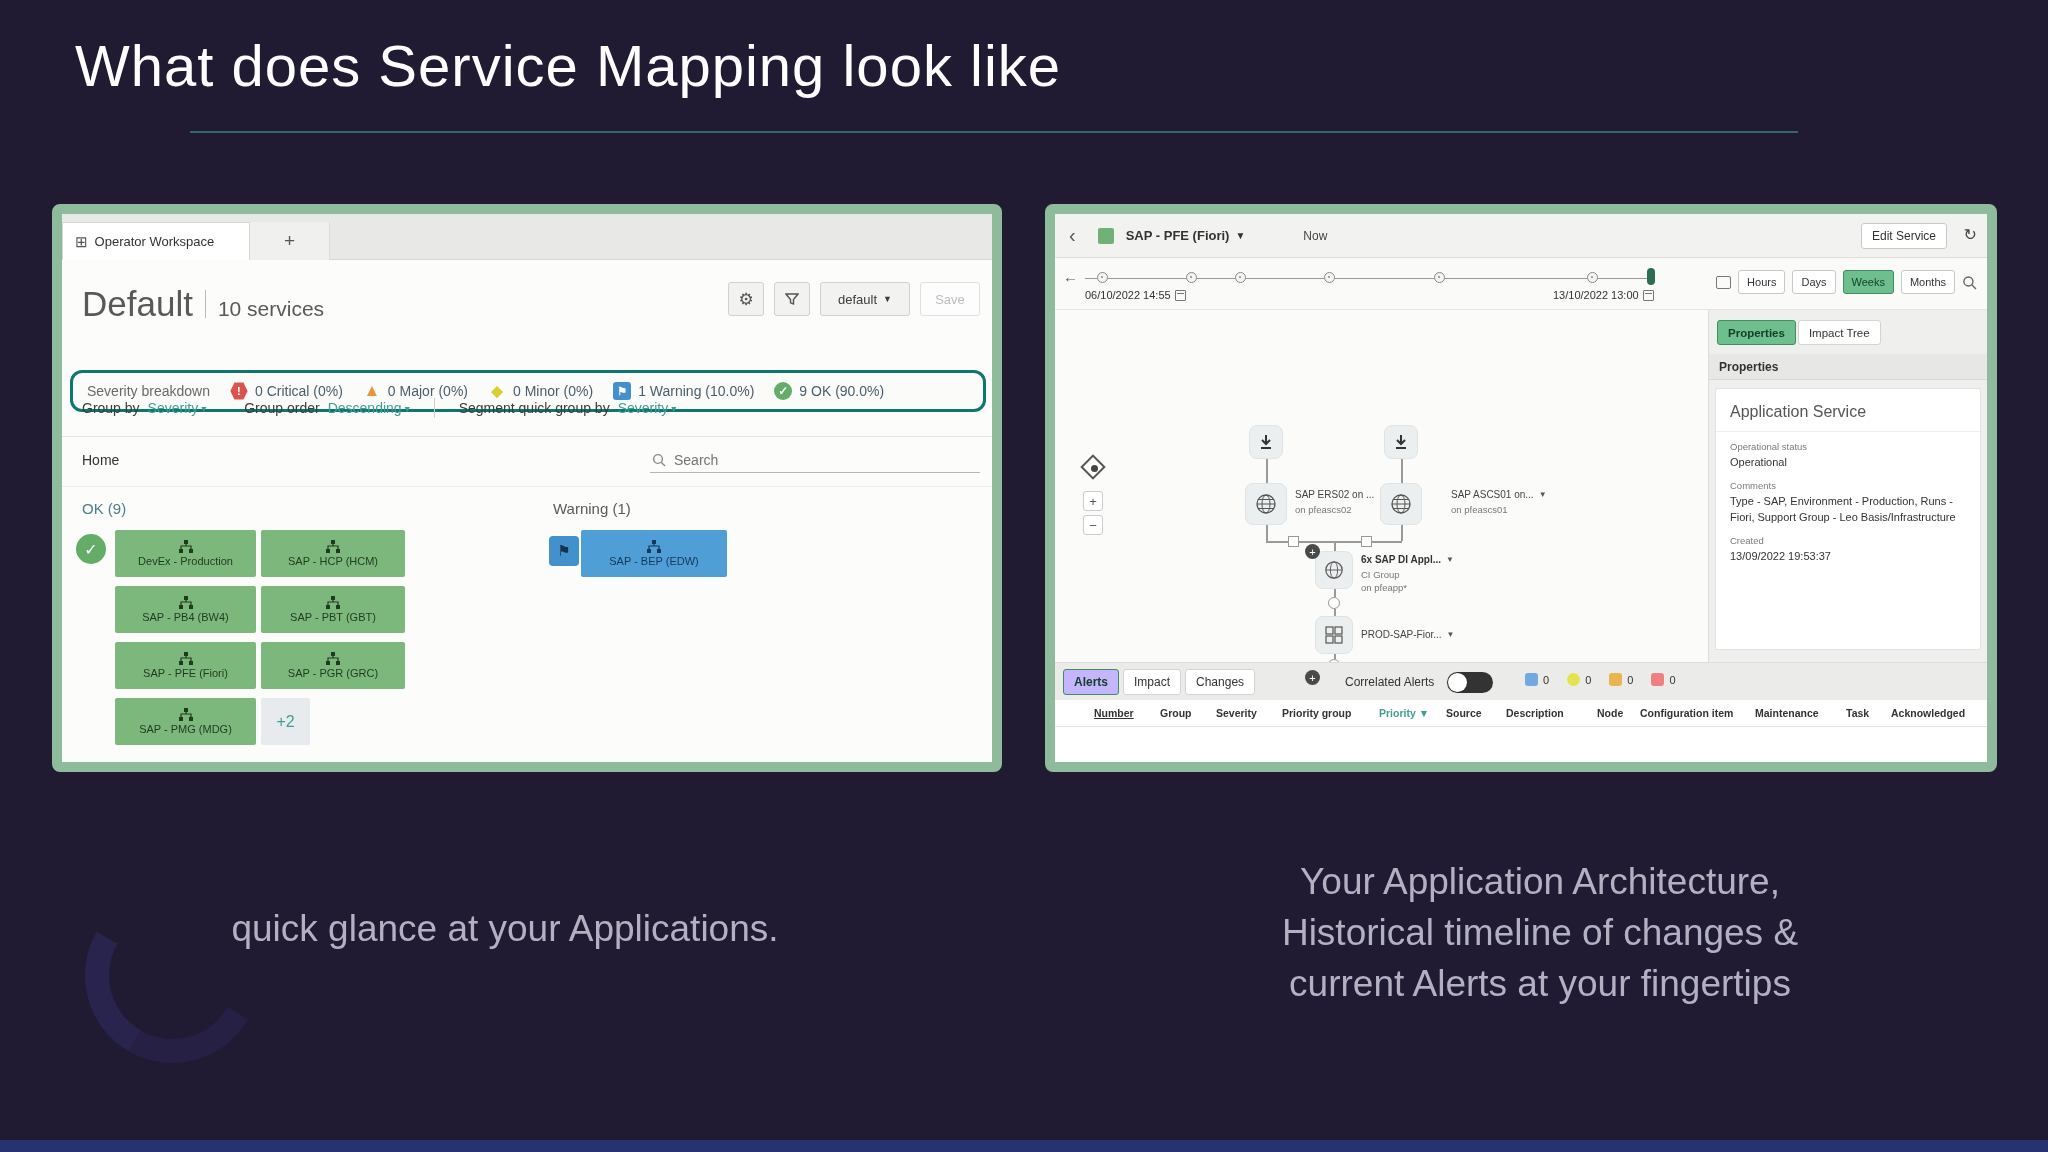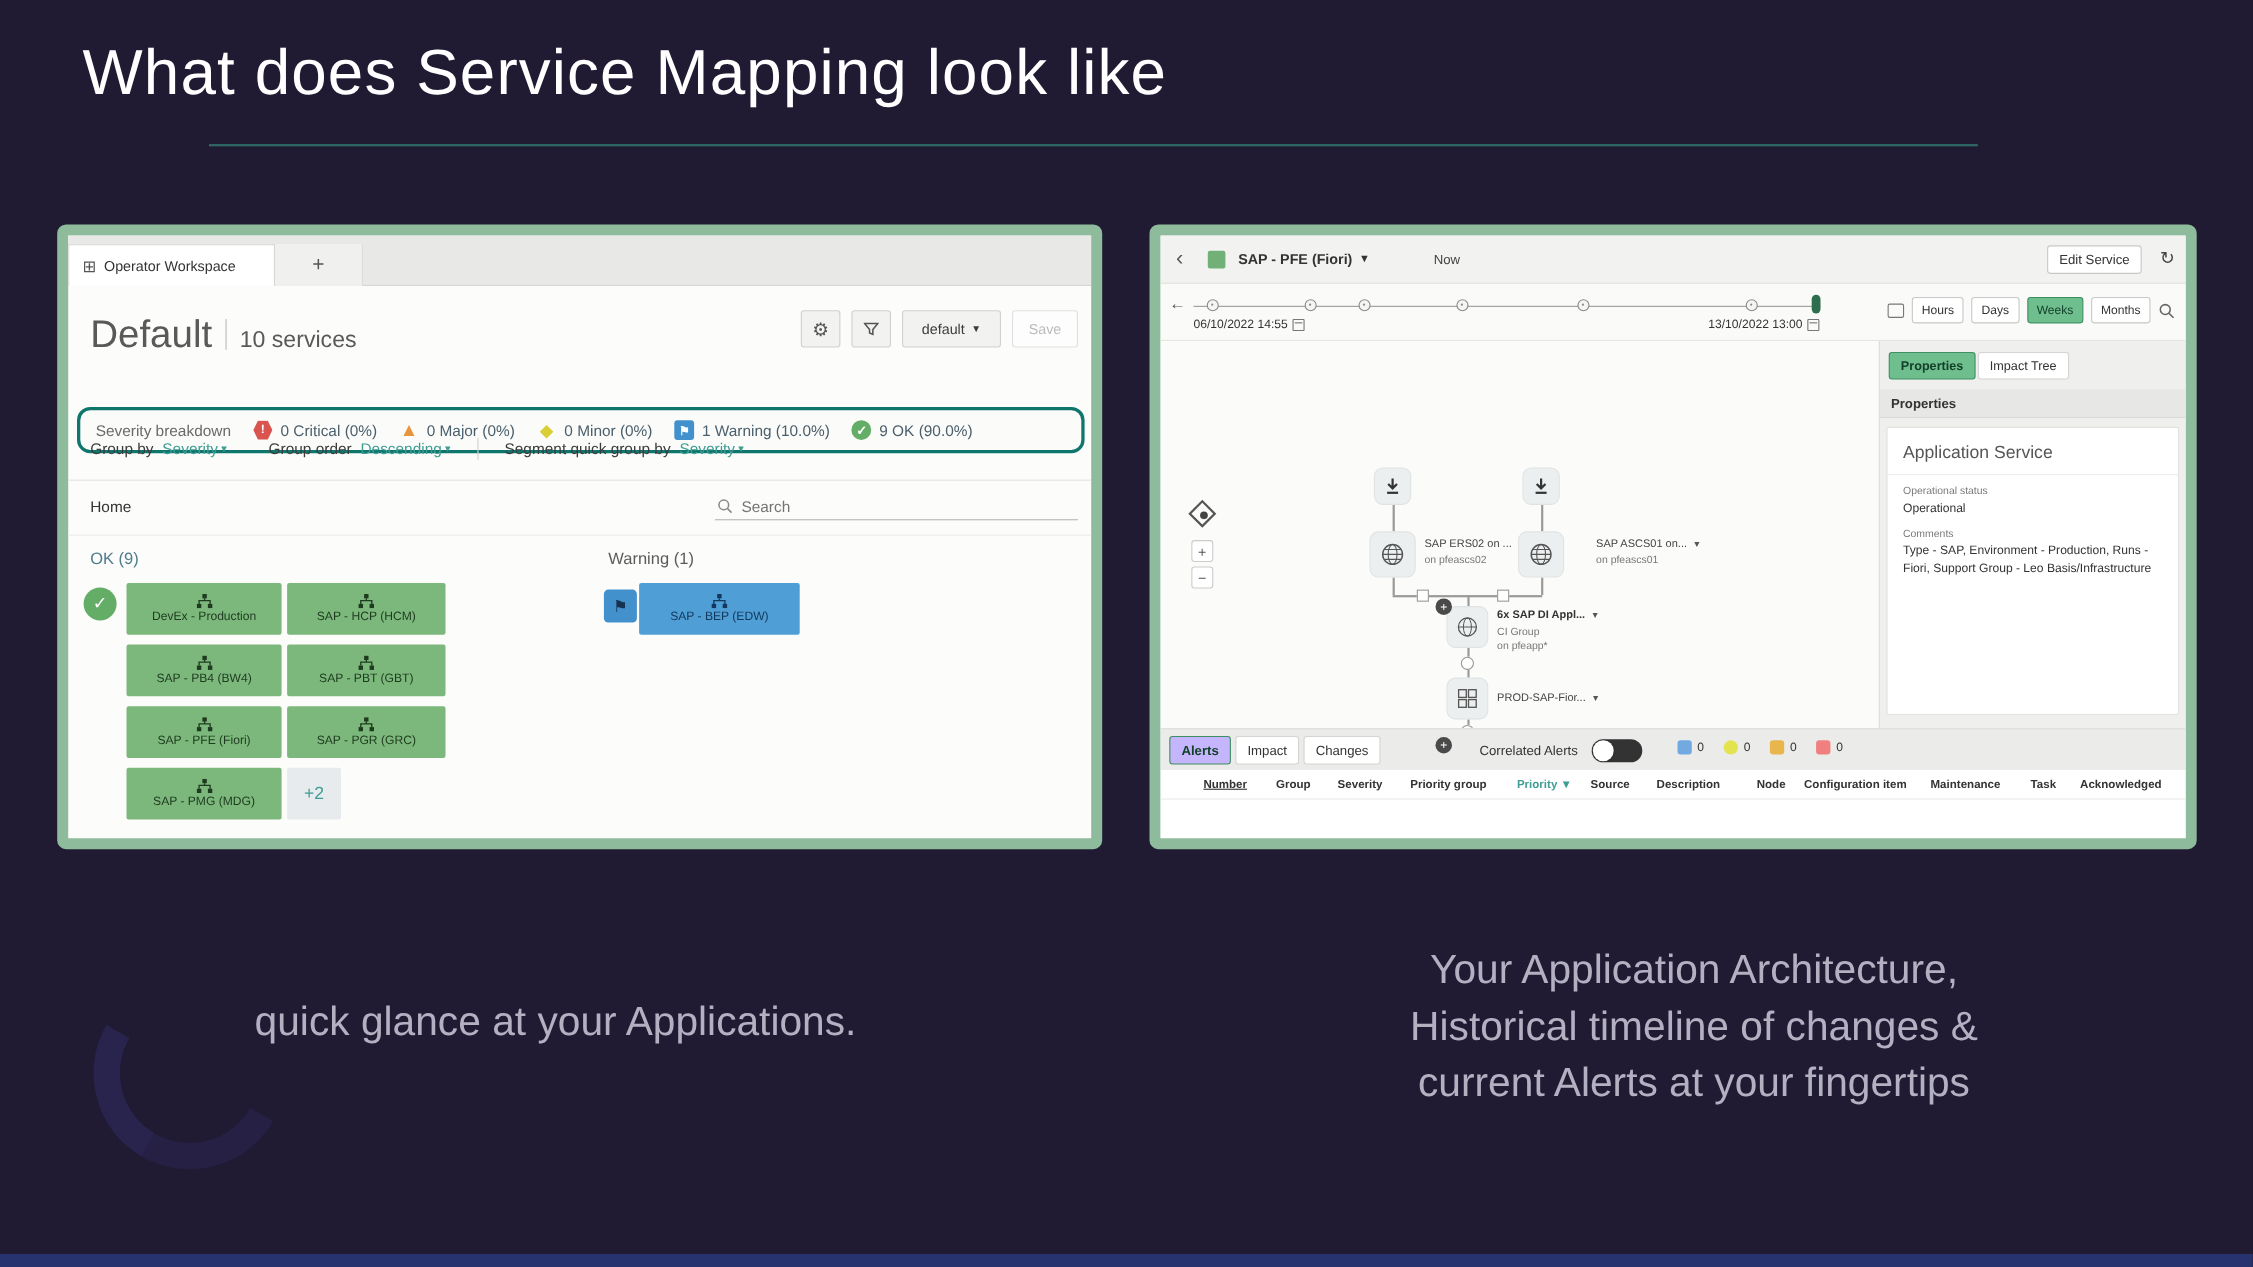--- a/index.html
+++ b/index.html
@@ -568,20 +568,24 @@
       <div class="side-card">
         <div class="card-title">Application Service</div>
         <div class="fld">
           <div class="fl">Operational status</div>
           <div class="fv">Operational</div>
         </div>
         <div class="fld">
           <div class="fl">Comments</div>
           <div class="fv">Type - SAP, Environment - Production, Runs - Fiori, Support Group - Leo Basis/Infrastructure</div>
         </div>
+        <div class="fld">
+          <div class="fl">Created</div>
+          <div class="fv">13/09/2022 19:53:37</div>
+        </div>
       </div>
     </div>
 
     <div class="sm-alertsbar">
       <div class="al-tab active">
         <span>Alerts</span>
       </div>
       <div class="al-tab idle">
         <span>Impact</span>
       </div>

